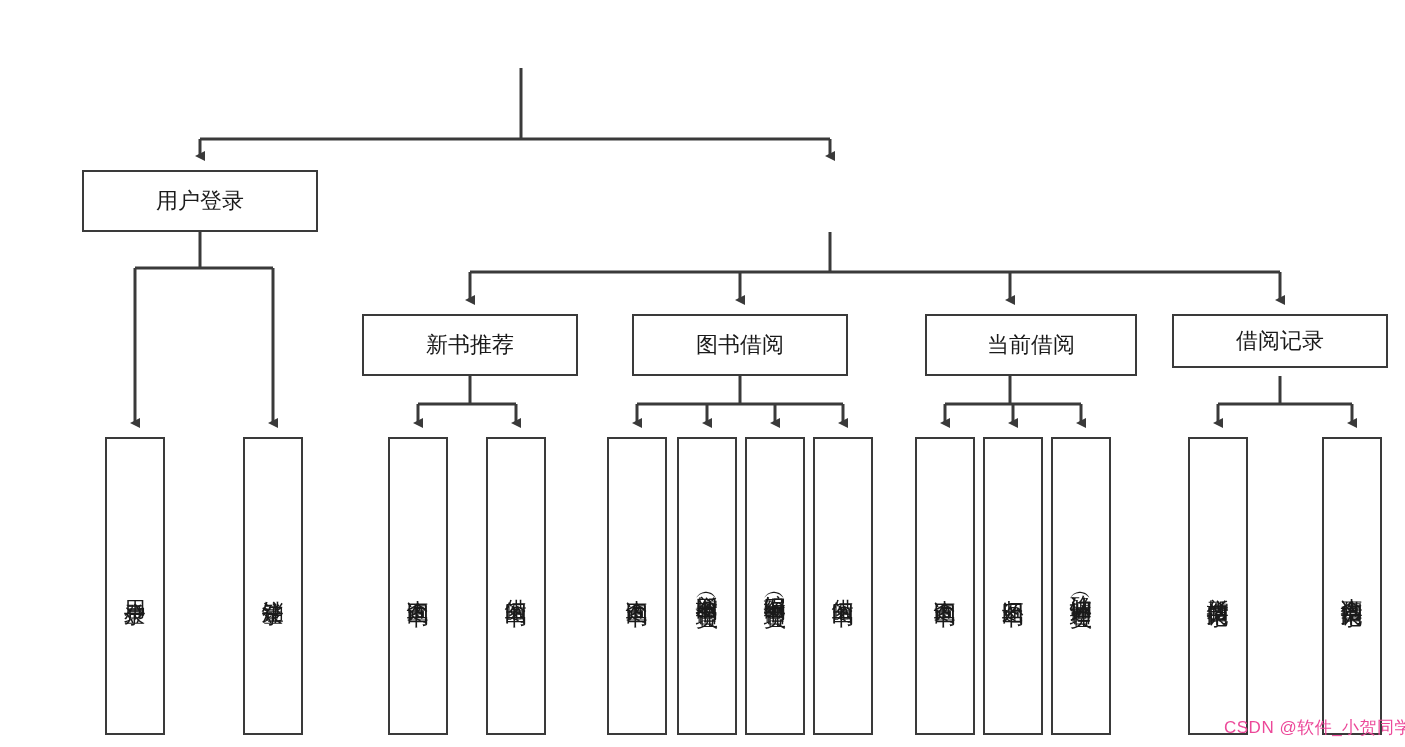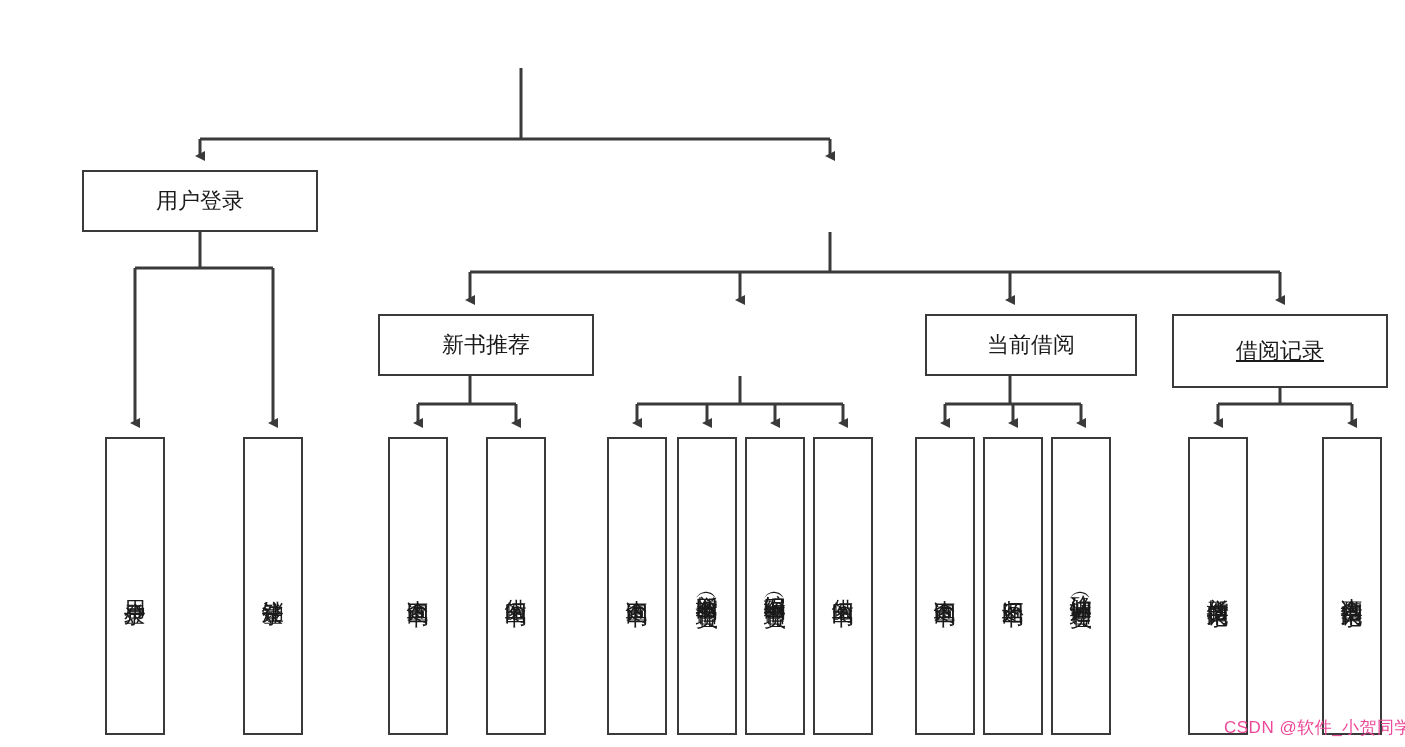--- a/index.html
+++ b/index.html
@@ -112,27 +112,30 @@
       <path d="M 1218 404 L 1218 423" marker-end="url(#arrow)"></path>
       <path d="M 1352 404 L 1352 423" marker-end="url(#arrow)"></path>
     </g>
   </svg>
 
 
   <div class="node h" style="left:82px; top:170px; width:236px; height:62px;">
     <span class="label">用户登录</span>
   </div>
 
-  <div class="node h" style="left:362px; top:314px; width:216px; height:62px;margin-left:16px;">
+  <div class="node h" style="left:362px; top:314px; width:216px; height:62px;">
     <span class="label">新书推荐</span>
+  </div>
+  <div class="node h" style="left:632px; top:314px; width:216px; height:62px;">
+    <span class="label">图书借阅</span>
   </div>
   <div class="node h" style="left:902px; top:314px; width:212px; height:62px;margin-left:23px;">
     <span class="label">当前借阅</span>
   </div>
-  <div class="node h" style="left:1172px; top:314px; width:216px; height:74px;text-decoration:underline;">
+  <div class="node h" style="left:1172px; top:314px; width:216px; height:54px;">
     <span class="label">借阅记录</span>
   </div>
 
   <div class="node v" style="left:105px; top:437px; width:60px; height:298px;">
     <span class="label">用户登录</span>
   </div>
   <div class="node v" style="left:243px; top:437px; width:60px; height:298px;">
     <span class="label">注销登录</span>
   </div>
 

